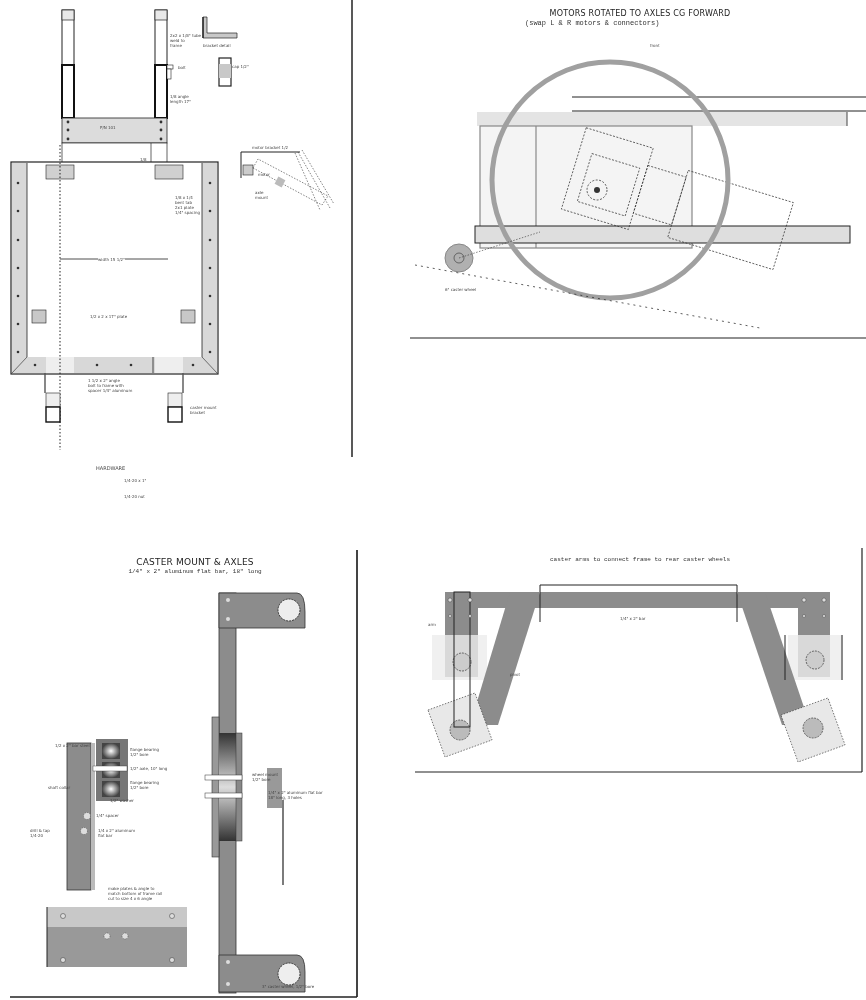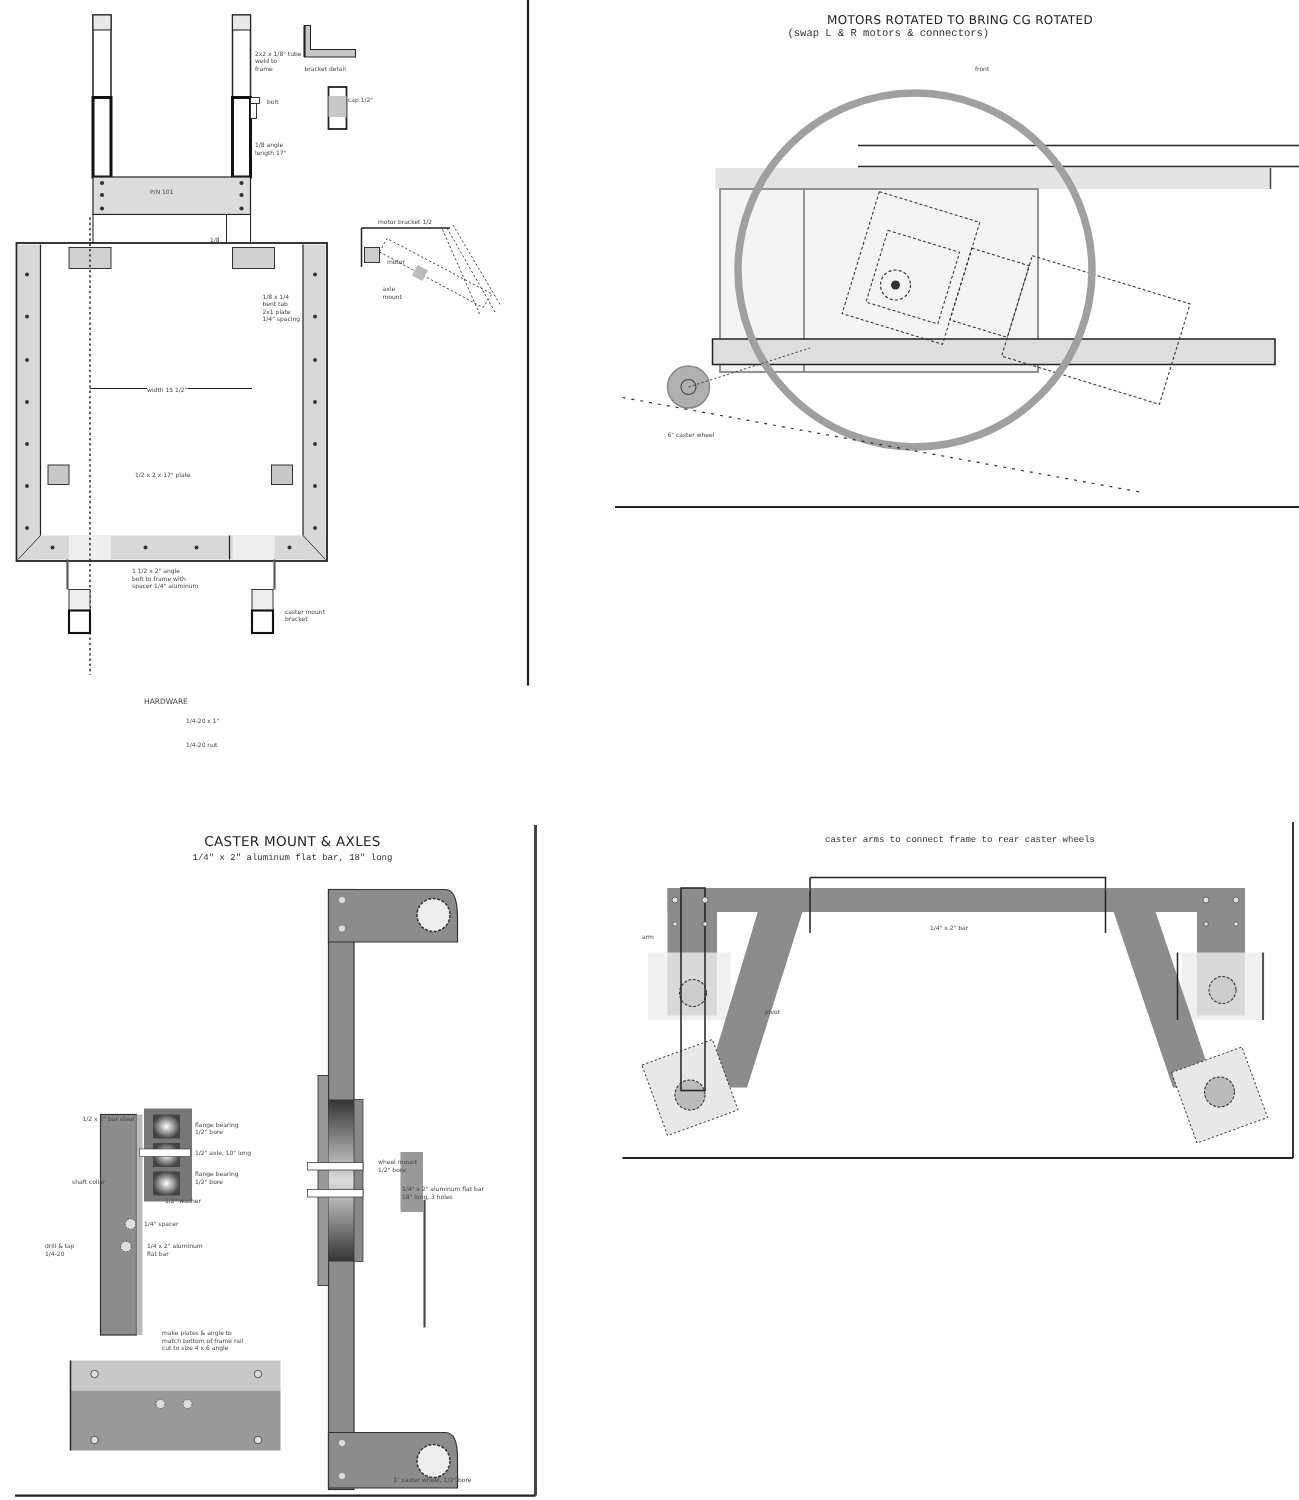--- a/index.html
+++ b/index.html
@@ -135,21 +135,21 @@
   <div class="lbl" style="left:252px;top:145px;">motor bracket 1/2</div>
   <div class="lbl" style="left:258px;top:172px;">motor</div>
   <div class="lbl" style="left:255px;top:190px;">axle
 mount</div>
   <div class="lbl" style="left:96px;top:466px;font-size:5px;">HARDWARE</div>
   <div class="lbl" style="left:124px;top:478px;">1/4-20 x 1"</div>
   <div class="lbl" style="left:124px;top:494px;">1/4-20 nut</div>
 </div>
 
 <div class="panel" style="left:410px;top:0;width:456px;height:345px;">
-  <div class="title" style="left:110px;top:9px;width:240px;">MOTORS ROTATED TO BRING CG ROTATED</div>
+  <div class="title" style="left:110px;top:9px;width:240px;">MOTORS ROTATED TO AXLES CG FORWARD</div>
   <div class="subtitle" style="left:110px;top:19px;width:200px;text-align:left;padding-left:5px;">(swap L &amp; R motors &amp; connectors)</div>
   <div class="lbl" style="left:240px;top:43px;">front</div>
   <svg width="456" height="345">
     <line x1="162" y1="97" x2="456" y2="97" stroke="#222" stroke-width="1"></line>
     <line x1="162" y1="111" x2="456" y2="111" stroke="#222" stroke-width="1"></line>
     <rect x="67" y="112" width="370" height="14" fill="#e4e4e4"></rect>
     <line x1="437" y1="112" x2="437" y2="126" stroke="#444" stroke-width="1"></line>
     <rect x="70" y="126" width="212" height="122" fill="#f4f4f4" stroke="#888" stroke-width="1.2"></rect>
     <line x1="126" y1="126" x2="126" y2="248" stroke="#888" stroke-width="1.2"></line>
     <rect x="65" y="226" width="375" height="17" fill="#dedede" stroke="#222" stroke-width="1"></rect>

